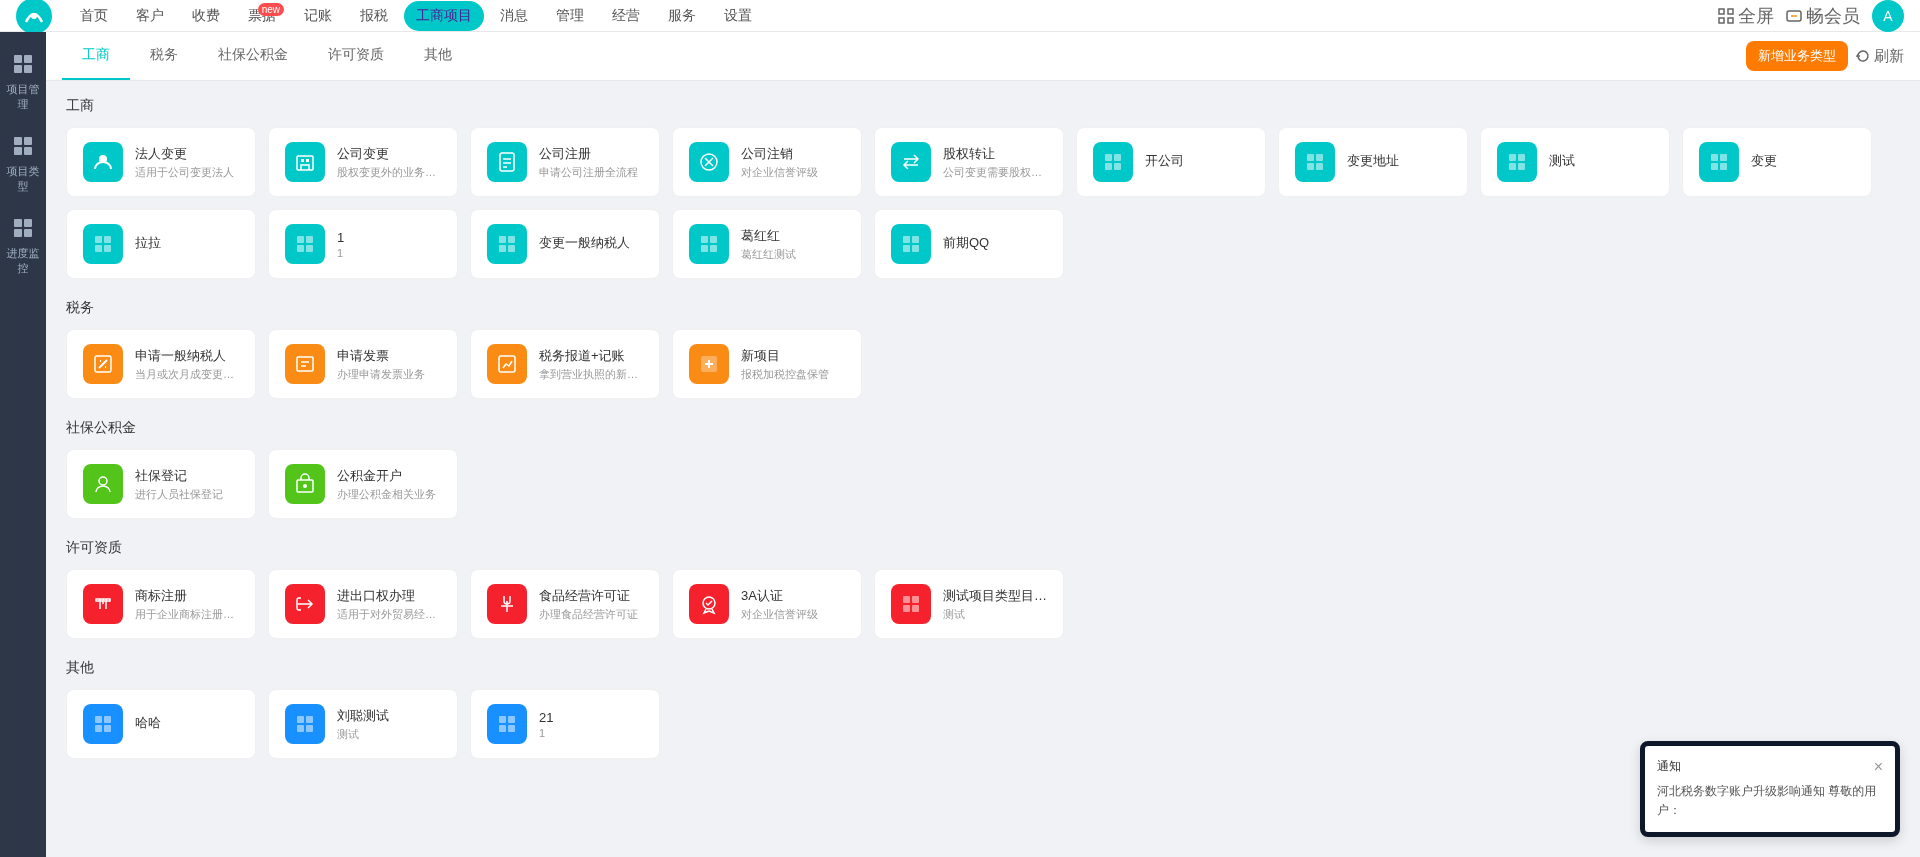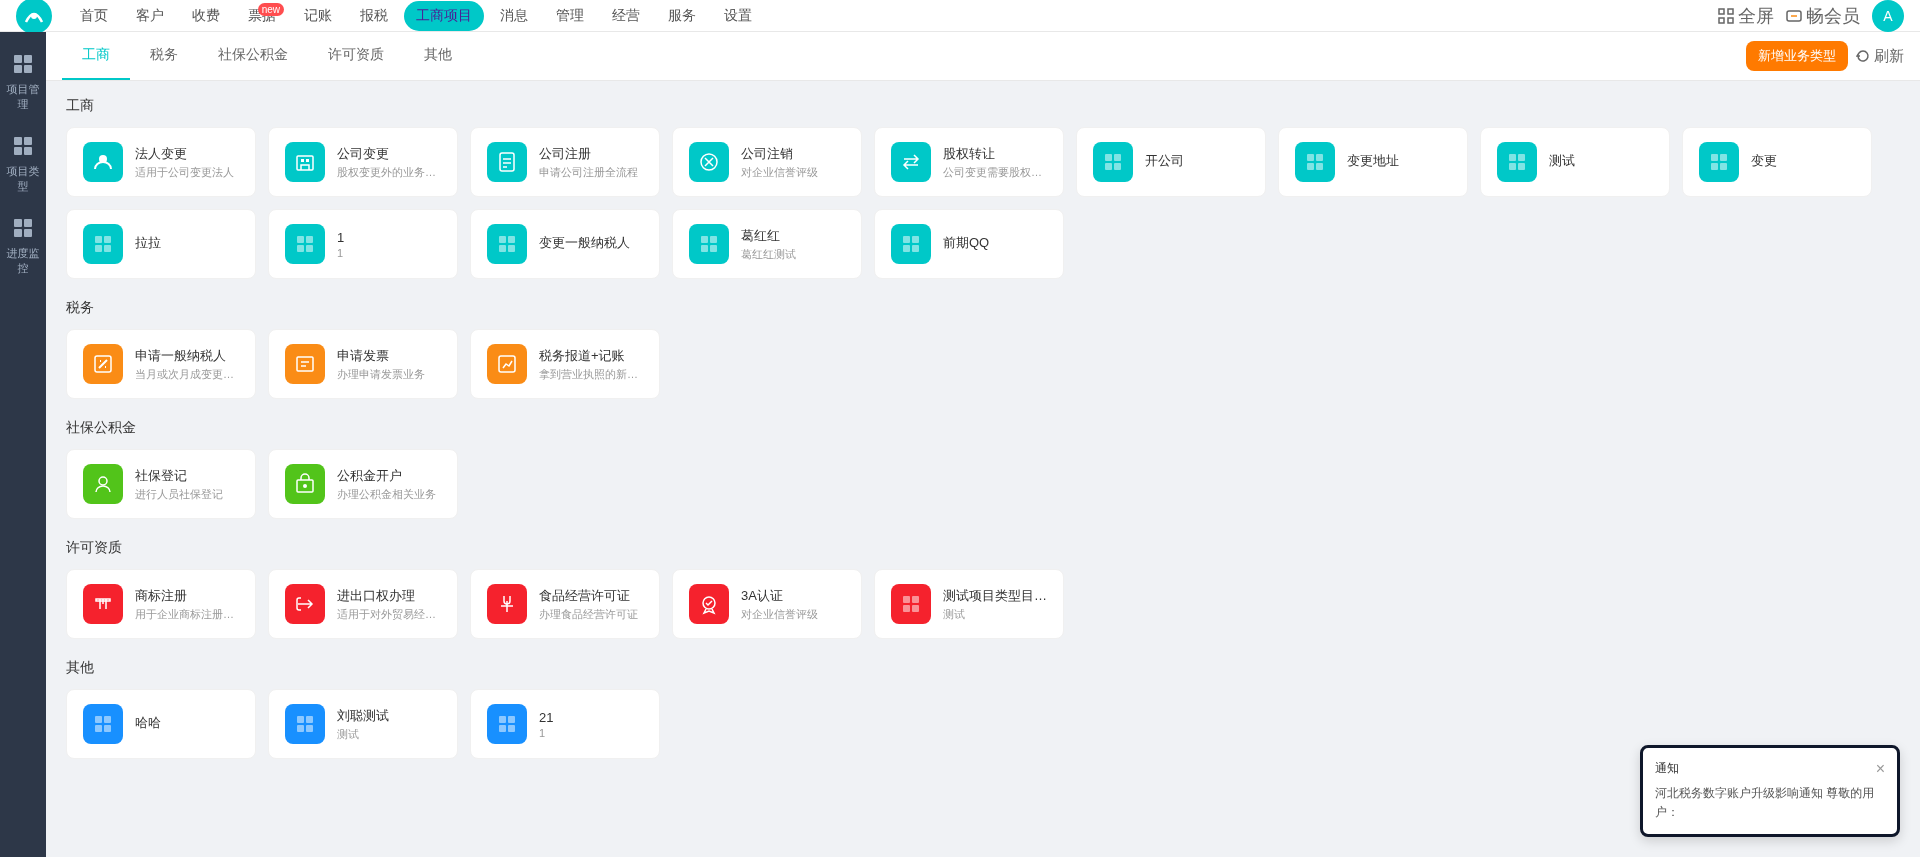--- a/index.html
+++ b/index.html
@@ -46,21 +46,21 @@
 
     
     .cards-grid { display: flex; flex-wrap: wrap; gap: 12px; }
     .card { background: #fff; border-radius: 8px; padding: 14px 16px; display: flex; align-items: center; gap: 12px; width: 190px; cursor: pointer; border: 1px solid #f0f0f0; }
     .card-icon { width: 40px; height: 40px; border-radius: 8px; display: flex; align-items: center; justify-content: center; flex-shrink: 0; color: #fff; font-size: 18px; }
     .card-info { flex: 1; min-width: 0; }
     .card-name { font-size: 13px; font-weight: 500; color: #333; white-space: nowrap; overflow: hidden; text-overflow: ellipsis; }
     .card-desc { font-size: 11px; color: #999; margin-top: 2px; white-space: nowrap; overflow: hidden; text-overflow: ellipsis; }
 
     
-    .notification-popup { position: fixed; bottom: 20px; right: 20px; background: #fff; border: 3px solid #0f172a; border-radius: 8px; width: 260px; padding: 12px; box-shadow: 0 4px 12px rgba(0,0,0,0.15); font-size: 12px; color: #555; }
+    .notification-popup { position: fixed; bottom: 20px; right: 20px; background: #fff; border: 5px solid #0f172a; border-radius: 8px; width: 260px; padding: 12px; box-shadow: 0 4px 12px rgba(0,0,0,0.15); font-size: 12px; color: #555; }
     .notification-header { display: flex; justify-content: space-between; margin-bottom: 6px; }
     .notification-close { cursor: pointer; color: #999; font-size: 16px; }
     .notification-text { line-height: 1.6; }
   </style>
 </head>
 <body>
 
 <div class="top-nav">
   <div class="logo">
     <svg viewBox="0 0 36 36">
@@ -392,20 +392,32 @@
                 <svg width="22" height="22" viewBox="0 0 22 22" fill="none">
                   <rect x="3" y="3" width="16" height="16" rx="2" stroke="white" stroke-width="1.5"></rect>
                   <path d="M7 15l3-4 3 2 3-5" stroke="white" stroke-width="1.5"></path>
                 </svg>
               </div>
               <div class="card-info">
                 <div class="card-name">税务报道+记账</div>
                 <div class="card-desc">拿到营业执照的新公司</div>
               </div>
             </div>
+            <div class="card">
+              <div class="card-icon" style="background: rgb(250, 140, 22);">
+                <svg width="22" height="22" viewBox="0 0 22 22" fill="none">
+                  <rect x="3" y="3" width="16" height="16" rx="2" fill="rgba(255,255,255,0.3)"></rect>
+                  <path d="M11 7v8M7 11h8" stroke="white" stroke-width="2"></path>
+                </svg>
+              </div>
+              <div class="card-info">
+                <div class="card-name">新项目</div>
+                <div class="card-desc">报税加税控盘保管</div>
+              </div>
+            </div>
           </div>
         </div>
         <div class="section">
           <div class="section-title">社保公积金</div>
           <div class="cards-grid">
             <div class="card">
               <div class="card-icon" style="background: rgb(82, 196, 26);">
                 <svg width="22" height="22" viewBox="0 0 22 22" fill="none">
                   <circle cx="11" cy="8" r="4" stroke="white" stroke-width="1.5"></circle>
                   <path d="M4 19c0-3.3 3.1-6 7-6s7 2.7 7 6" stroke="white" stroke-width="1.5"></path>

